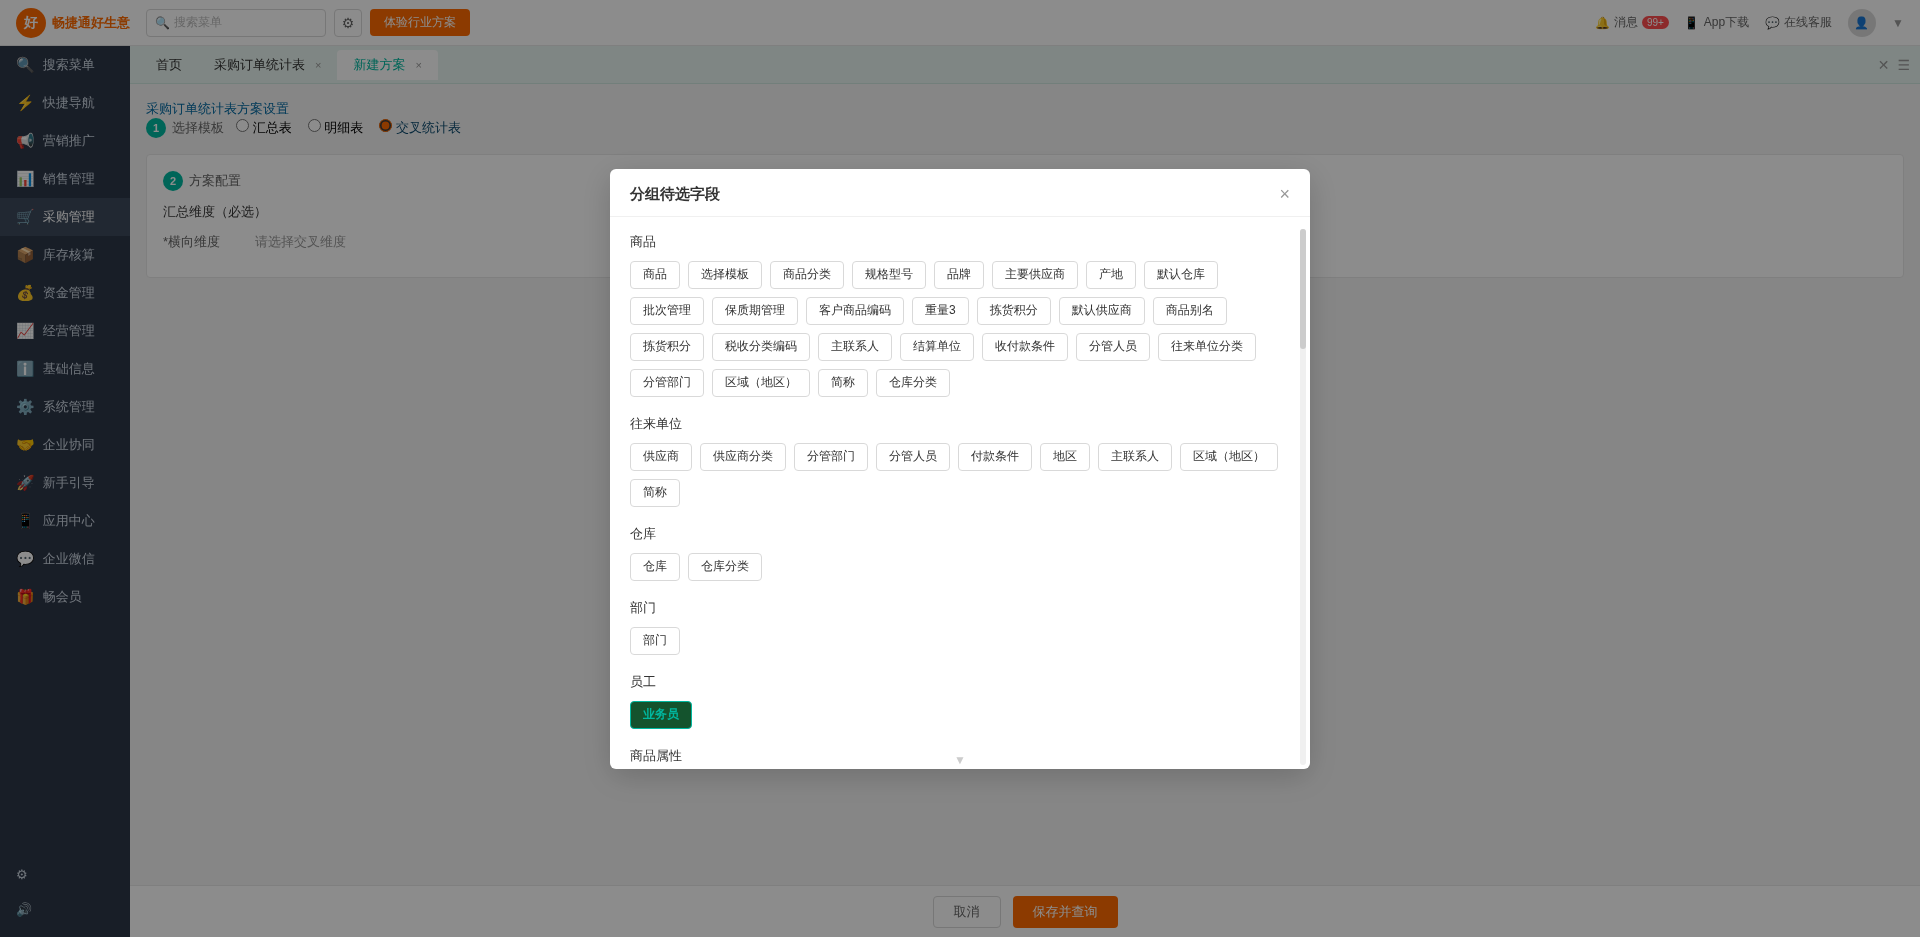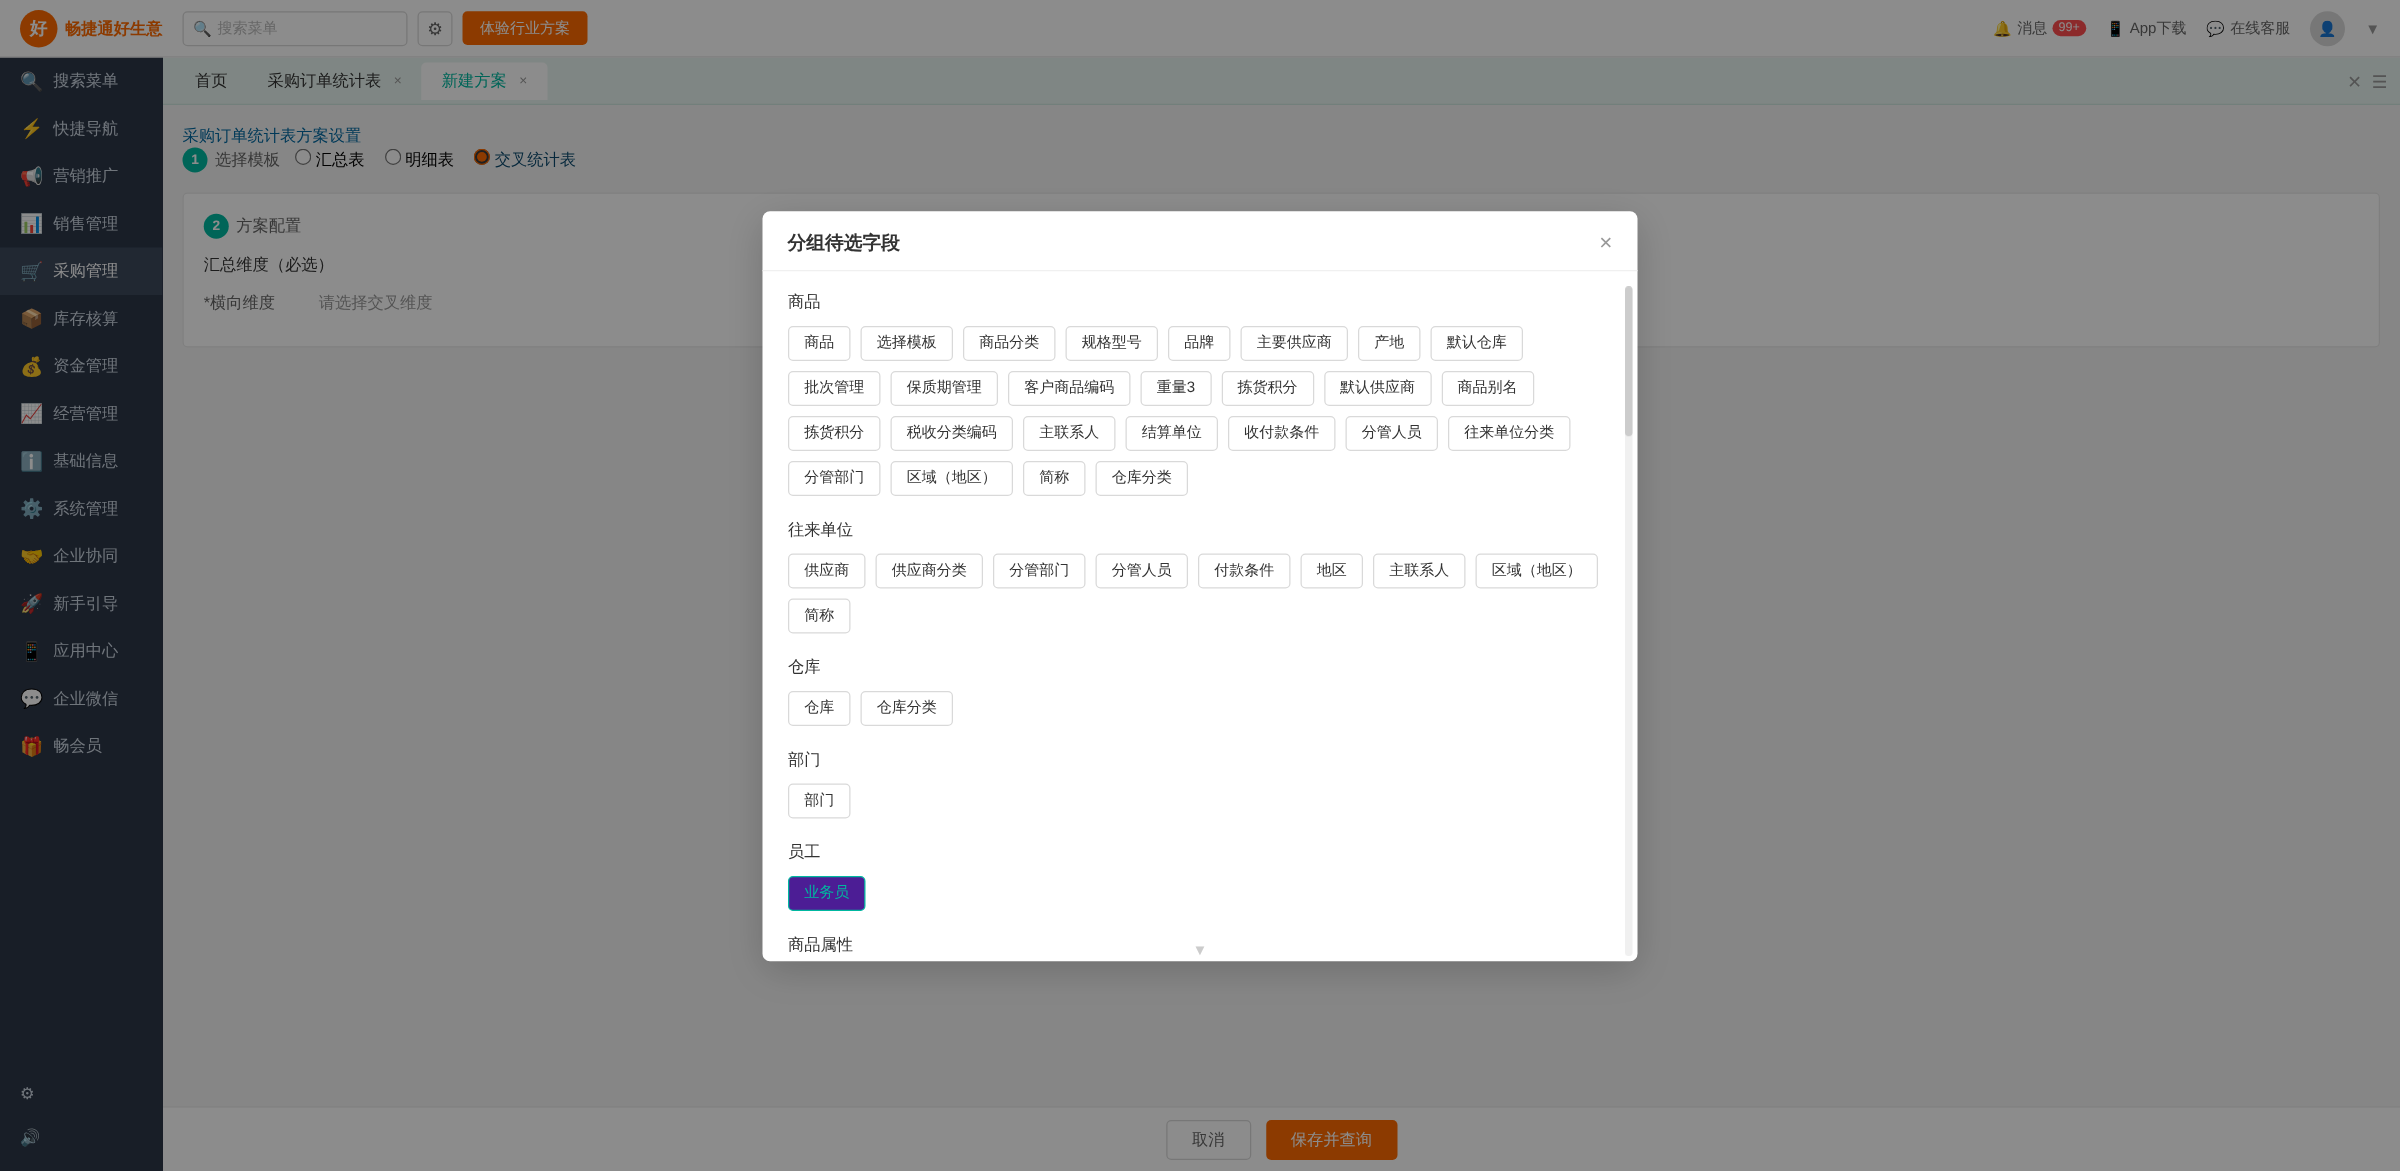--- a/index.html
+++ b/index.html
@@ -235,21 +235,21 @@
       display: flex; flex-wrap: wrap; gap: 8px;
     }
     .field-tag {
       height: 28px; padding: 0 12px;
       border: 1px solid #d9d9d9; border-radius: 4px;
       font-size: 12px; color: #333;
       display: flex; align-items: center; cursor: pointer;
       background: #fff;
       white-space: nowrap;
     }
-    .field-tag.selected { border-color: #00b8a0; color: #00b8a0; background: #4c1d95; }
+    .field-tag.selected { border-color: #00b8a0; color: #00b8a0; background: #14532d; font-weight: bold; }
 
     
     ::-webkit-scrollbar { width: 6px; height: 6px; }
     ::-webkit-scrollbar-thumb { background: #ccc; border-radius: 3px; }
     ::-webkit-scrollbar-track { background: #f5f5f5; }
   </style>
 </head>
 <body>
 
 <div class="header">

